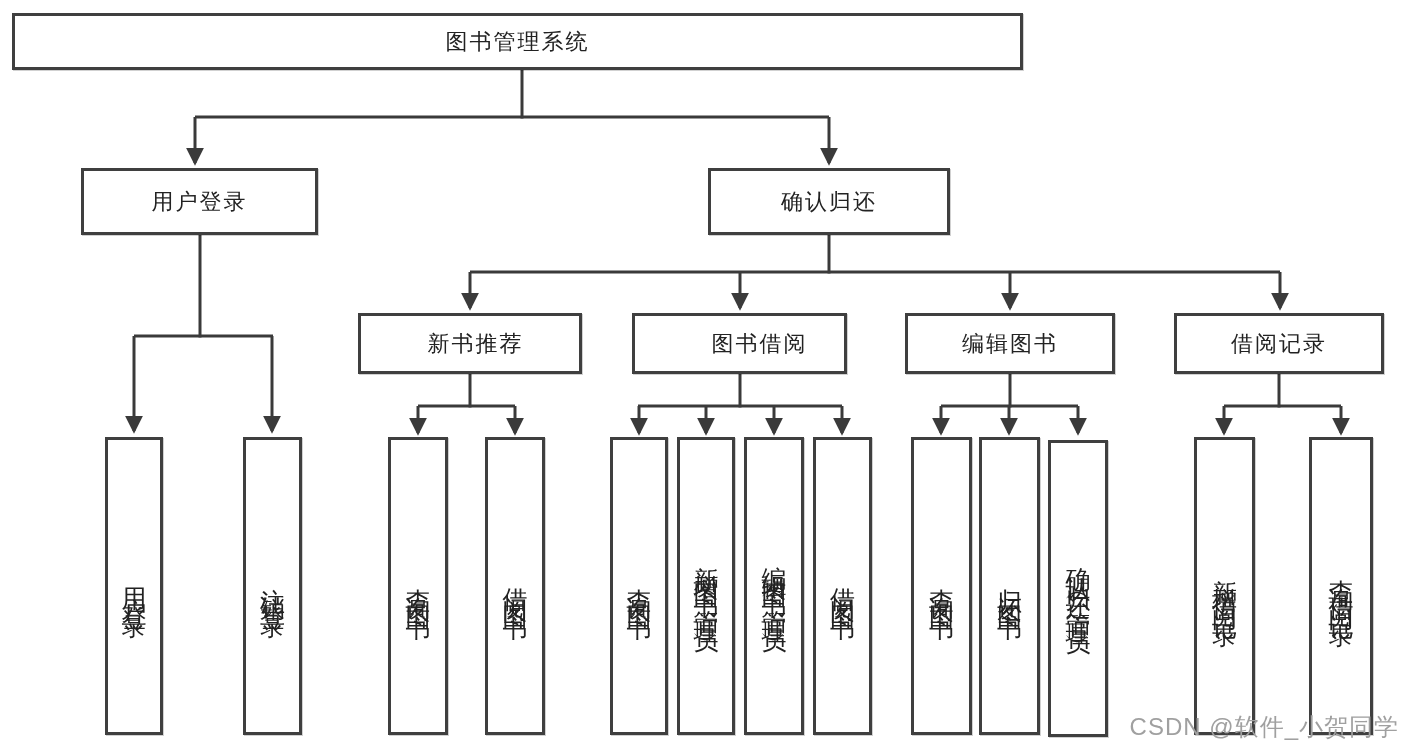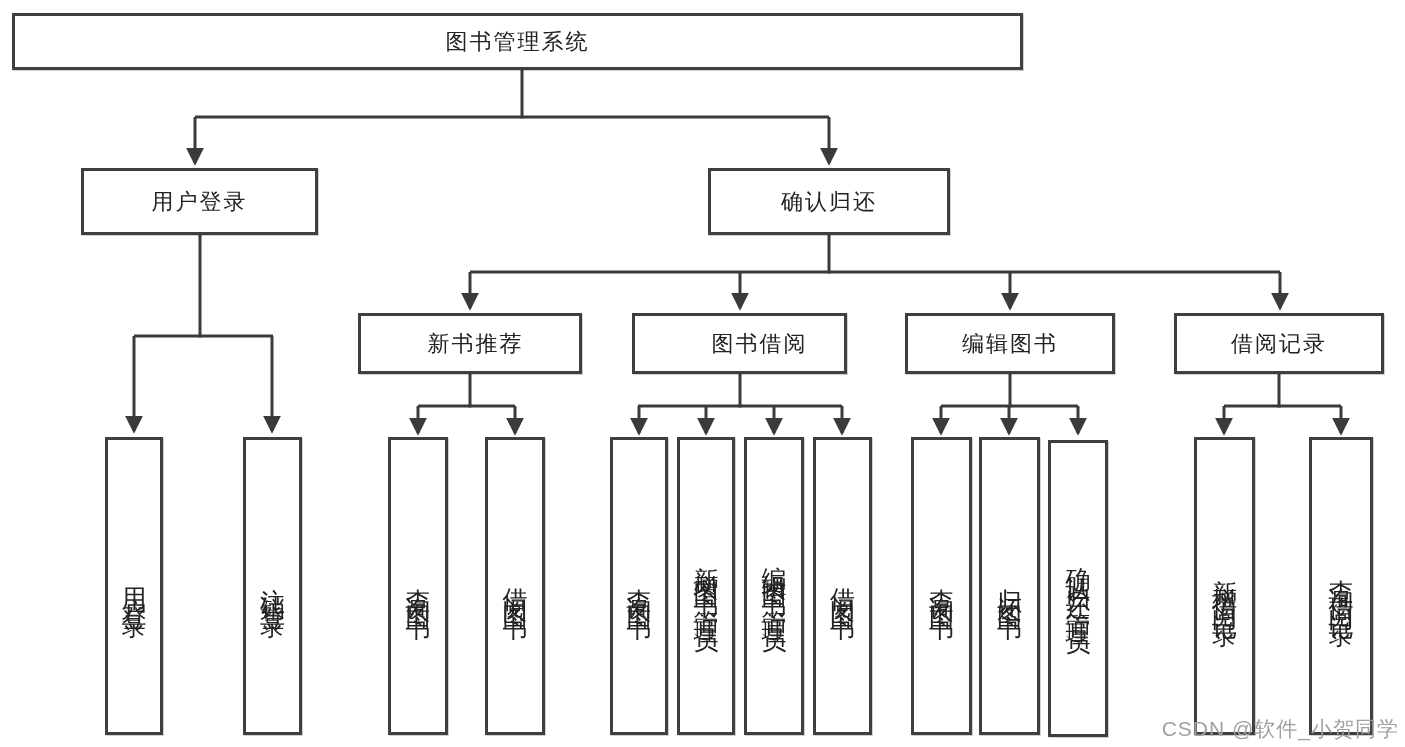--- a/index.html
+++ b/index.html
@@ -34,21 +34,21 @@
     text-orientation:mixed;
     font-size:25px;
     line-height:1;
     letter-spacing:9px;
     color:#222222;
   }
   .watermark{
     position:absolute;
     right:6px;
     bottom:4px;
-    font-size:21px;
+    font-size:24px;
     color:#a0a0a0;
     letter-spacing:1px;
     z-index:3;
     white-space:nowrap;
   }
   .cline{stroke:#3a3a3a;stroke-width:3;fill:none;}
 </style>
 </head>
 <body>
 

